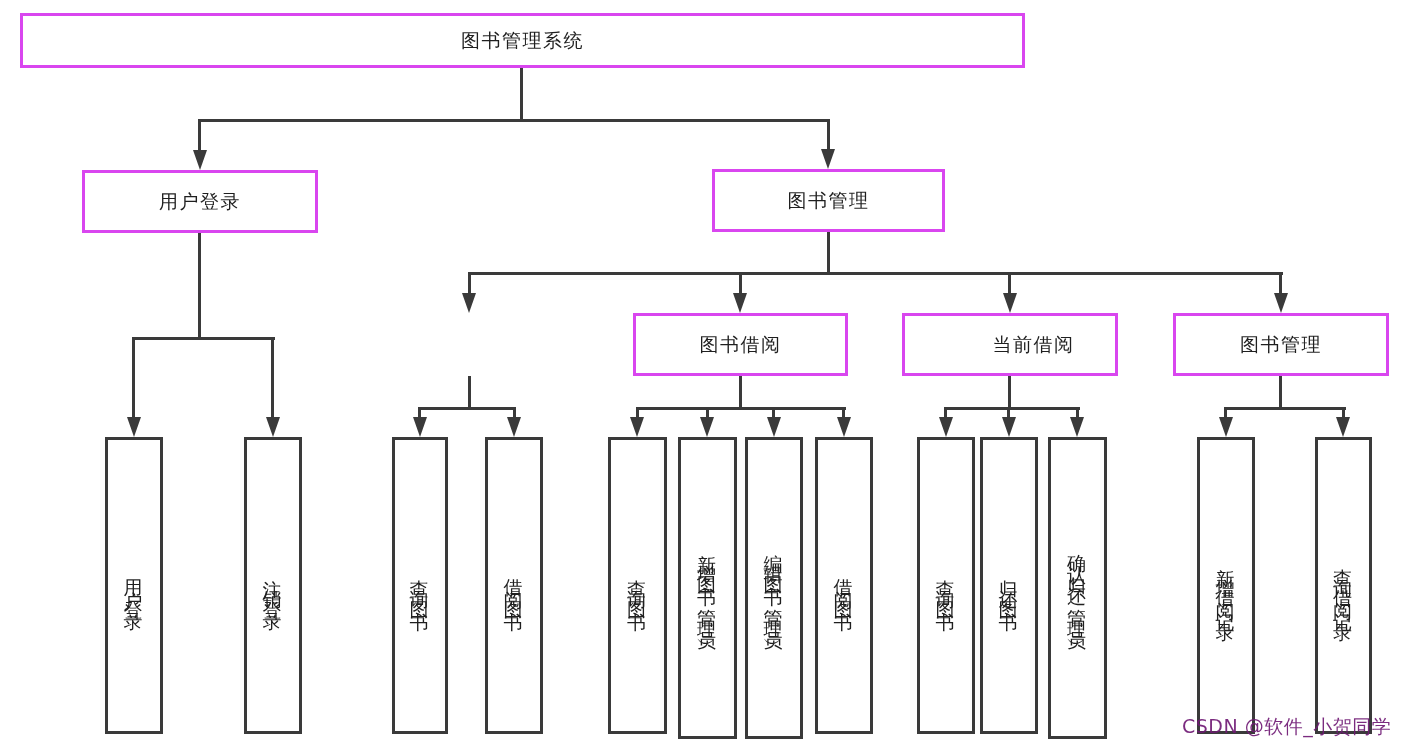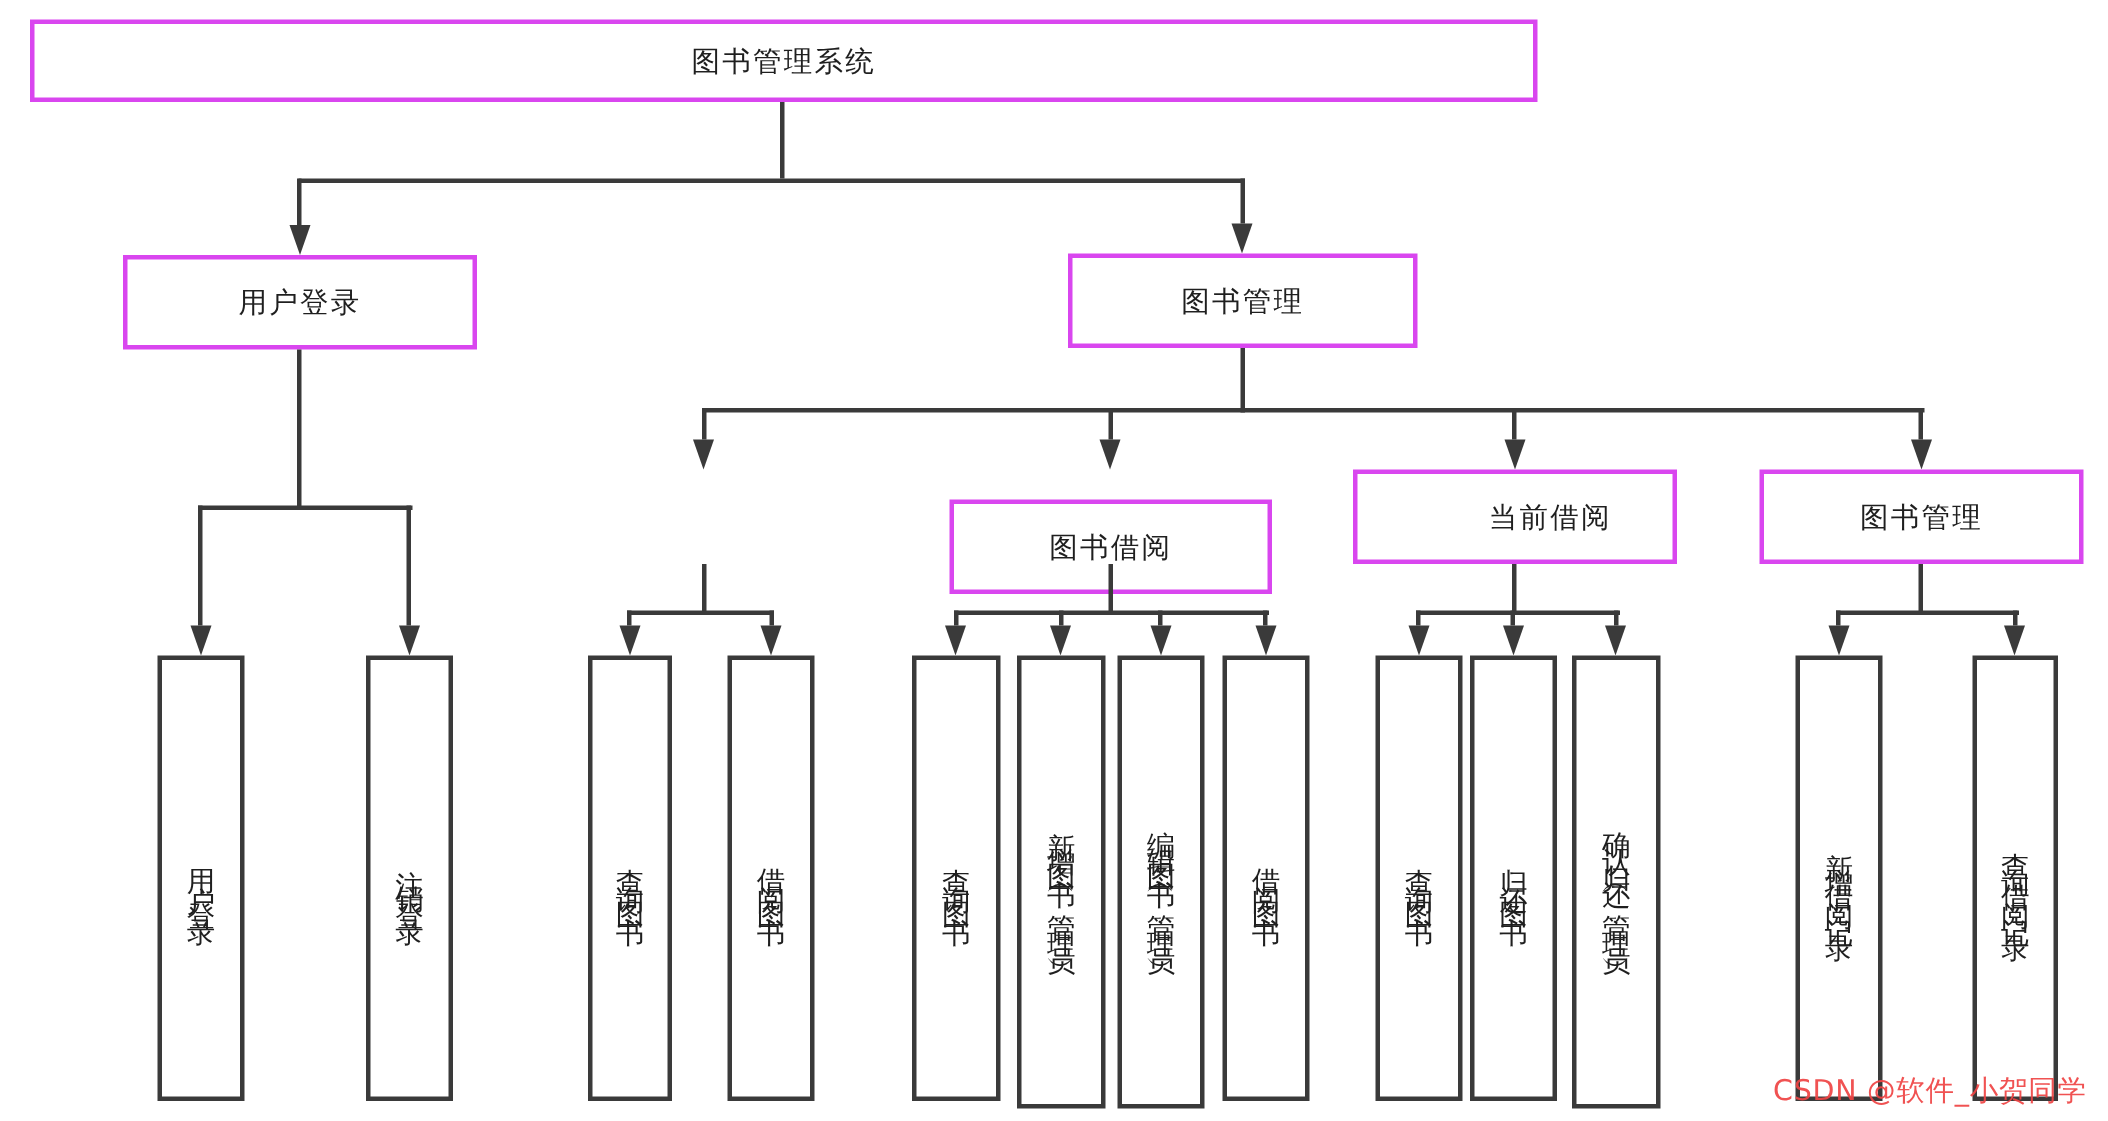--- a/index.html
+++ b/index.html
@@ -48,21 +48,21 @@
     width:0;height:0;
     border-left:7px solid transparent;
     border-right:7px solid transparent;
     border-top:20px solid #3a3a3a;
   }
   .watermark{
     position:absolute;
     left:1182px;top:714px;
     font-size:19px;
     letter-spacing:0.5px;
-    color:#ef4444;
+    color:#701a75;
     opacity:0.92;
     z-index:20;
     white-space:nowrap;
   }
 </style>
 </head>
 <body>
 
 <div id="stage">
 
@@ -89,21 +89,21 @@
   <div class="hline" style="left:468px;top:272px;width:815px;"></div>
   <div class="vline" style="left:468px;top:272px;height:21px;"></div>
   <div class="arrow" style="left:462px;top:293px;"></div>
   <div class="vline" style="left:739px;top:272px;height:21px;"></div>
   <div class="arrow" style="left:733px;top:293px;"></div>
   <div class="vline" style="left:1008px;top:272px;height:21px;"></div>
   <div class="arrow" style="left:1003px;top:293px;"></div>
   <div class="vline" style="left:1279px;top:272px;height:21px;"></div>
   <div class="arrow" style="left:1274px;top:293px;"></div>
 
-  <div class="box-h" style="left:633px;top:313px;width:215px;height:63px;margin-top:20px;">图书借阅</div>
+  <div class="box-h" style="left:633px;top:313px;width:215px;height:63px;">图书借阅</div>
   <div class="box-h" style="left:902px;top:313px;width:216px;height:63px;padding-left:47px;">当前借阅</div>
   <div class="box-h" style="left:1173px;top:313px;width:216px;height:63px;">图书管理</div>
 
   <div class="vline" style="left:468px;top:376px;height:34px;"></div>
   <div class="hline" style="left:418px;top:407px;width:98px;"></div>
   <div class="vline" style="left:418px;top:407px;height:10px;"></div>
   <div class="arrow" style="left:413px;top:417px;"></div>
   <div class="vline" style="left:513px;top:407px;height:10px;"></div>
   <div class="arrow" style="left:507px;top:417px;"></div>
 

